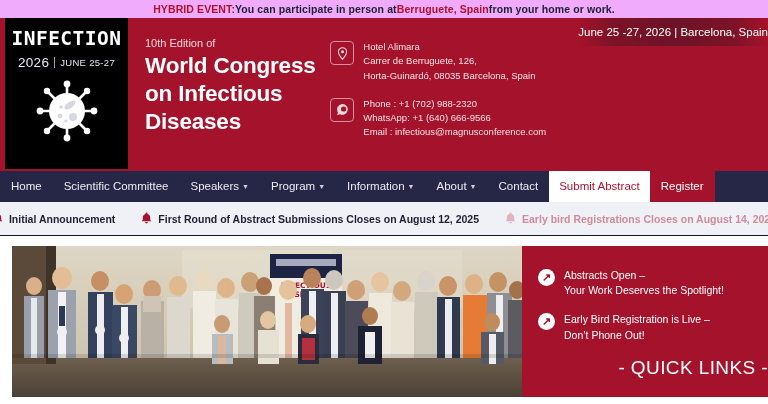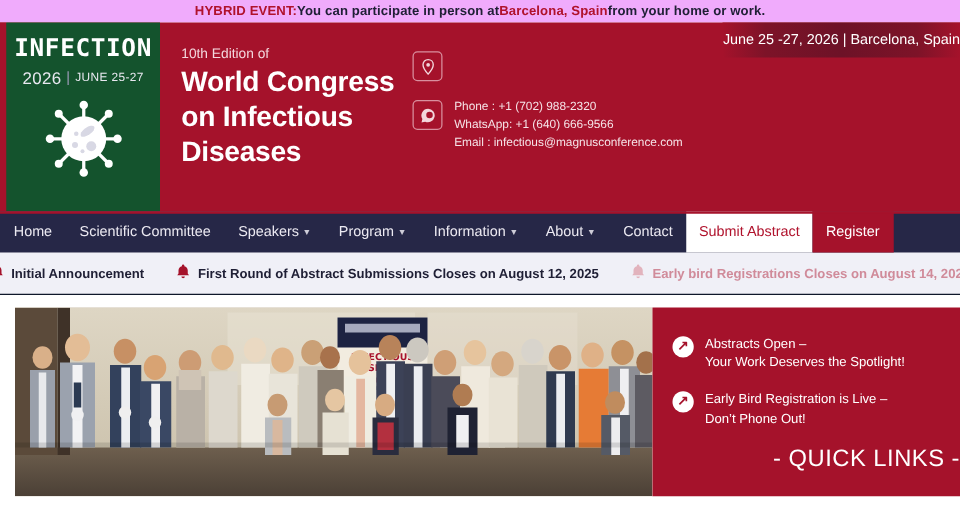--- a/index.html
+++ b/index.html
@@ -16,21 +16,21 @@
     background:#f0abfc;font-size:10.5px;font-weight:bold;letter-spacing:.1px;
     white-space:nowrap;
   }
   .hybrid-bar .hl{color:#B0122C;}
   .hybrid-bar .dk{color:#1f1f35;}
 
   
   .header{position:relative;height:151px;display:flex;background:#A5122B;}
   .edge-strip{width:5px;background:#A5122B;flex:0 0 5px;}
   .logo-panel{
-    width:123px;flex:0 0 123px;background:#14532d;
+    width:123px;flex:0 0 123px;background:#000000;
     display:flex;flex-direction:column;align-items:center;
     padding-top:11px;box-sizing:border-box;
   }
   .logo-word{
     color:#ffffff;font-size:19.5px;font-weight:bold;letter-spacing:.5px;
     font-family:"DejaVu Sans Mono", monospace;line-height:1;
   }
   .logo-sub{
     display:flex;align-items:center;gap:5px;margin-top:6px;color:#e8e8f0;
     font-size:11px;letter-spacing:.3px;
@@ -109,21 +109,21 @@
   .ql-title{font-size:19px;letter-spacing:.4px;margin-top:2px;text-align:right;}
 </style>
 </head>
 <body>
 
 <div class="page">
 
   <div class="hybrid-bar">
     <span class="hl">HYBRID EVENT:</span>
       <span class="dk"> You can participate in person at </span>
-      <span class="hl">Barcelona, Spain</span>
+      <span class="hl">Berruguete, Spain</span>
       <span class="dk"> from your home or work.</span>
   </div>
 
   <div class="header">
     <div class="edge-strip"></div>
 
     <div class="logo-panel">
       <div class="logo-word">INFECTION</div>
       <div class="logo-sub">
         <span class="yr">2026</span>
@@ -172,20 +172,25 @@
         </div>
 
         <div class="contact-block">
           <div class="contact-row">
             <div class="c-icon">
               <svg width="11" height="13" viewBox="0 0 11 13">
                   <path d="M5.5 0.7C3.2.7 1.4 2.5 1.4 4.8c0 3 4.1 7.5 4.1 7.5s4.1-4.5 4.1-7.5C9.6 2.5 7.8.7 5.5.7z" fill="none" stroke="#f3d6dc" stroke-width="1.1"></path>
                   <circle cx="5.5" cy="4.8" r="1.5" fill="#f3d6dc"></circle>
                 </svg>
             </div>
+            <div class="c-lines">
+              <div>Hotel Alimara</div>
+              <div>Carrer de Berruguete, 126,</div>
+              <div>Horta-Guinardó, 08035 Barcelona, Spain</div>
+            </div>
           </div>
           <div class="contact-row">
             <div class="c-icon">
               <svg width="13" height="13" viewBox="0 0 13 13">
                   <path d="M6.5 1a5.4 5.4 0 0 0-4.6 8.2L1.2 12l2.9-.7A5.4 5.4 0 1 0 6.5 1z" fill="#f3d6dc"></path>
                   <circle cx="7.6" cy="6" r="2.6" fill="#A5122B"></circle>
                 </svg>
             </div>
             <div class="c-lines">
               <div>Phone : +1 (702) 988-2320</div>

